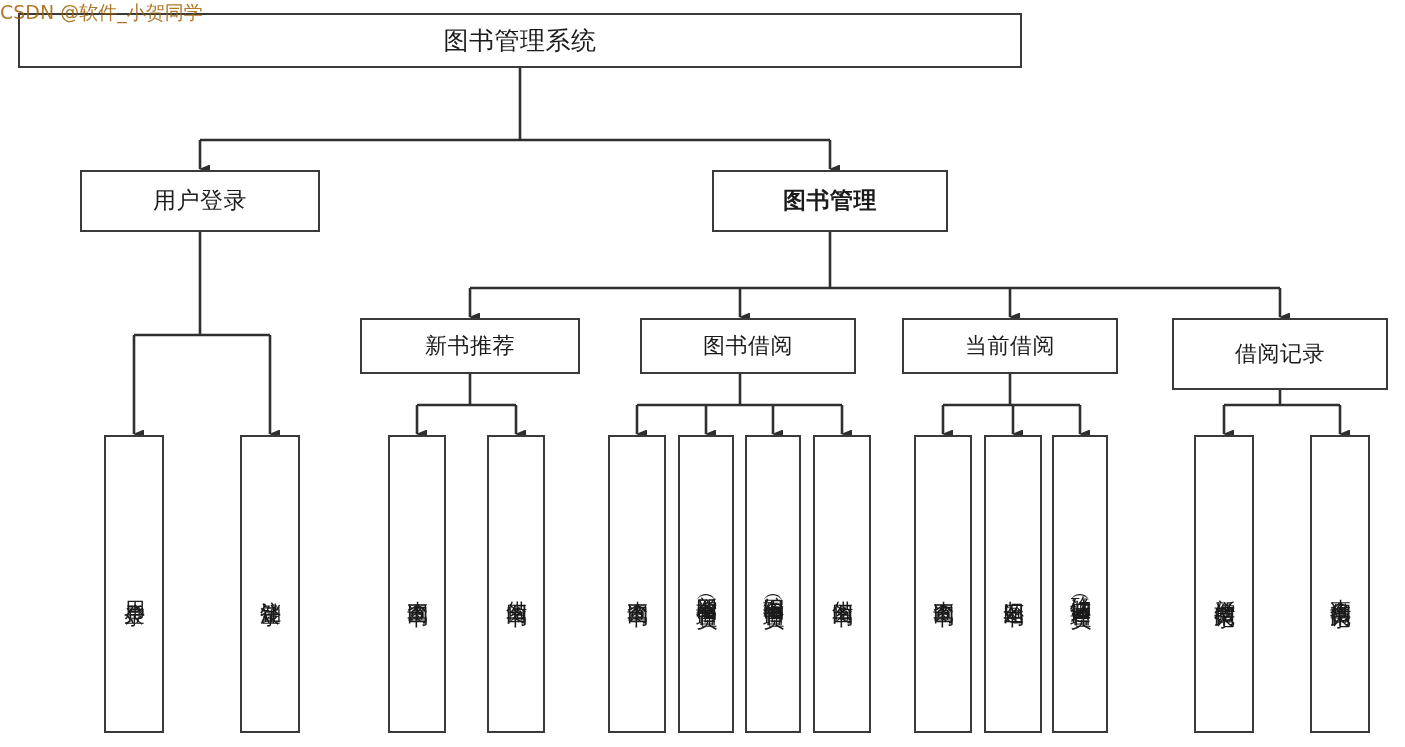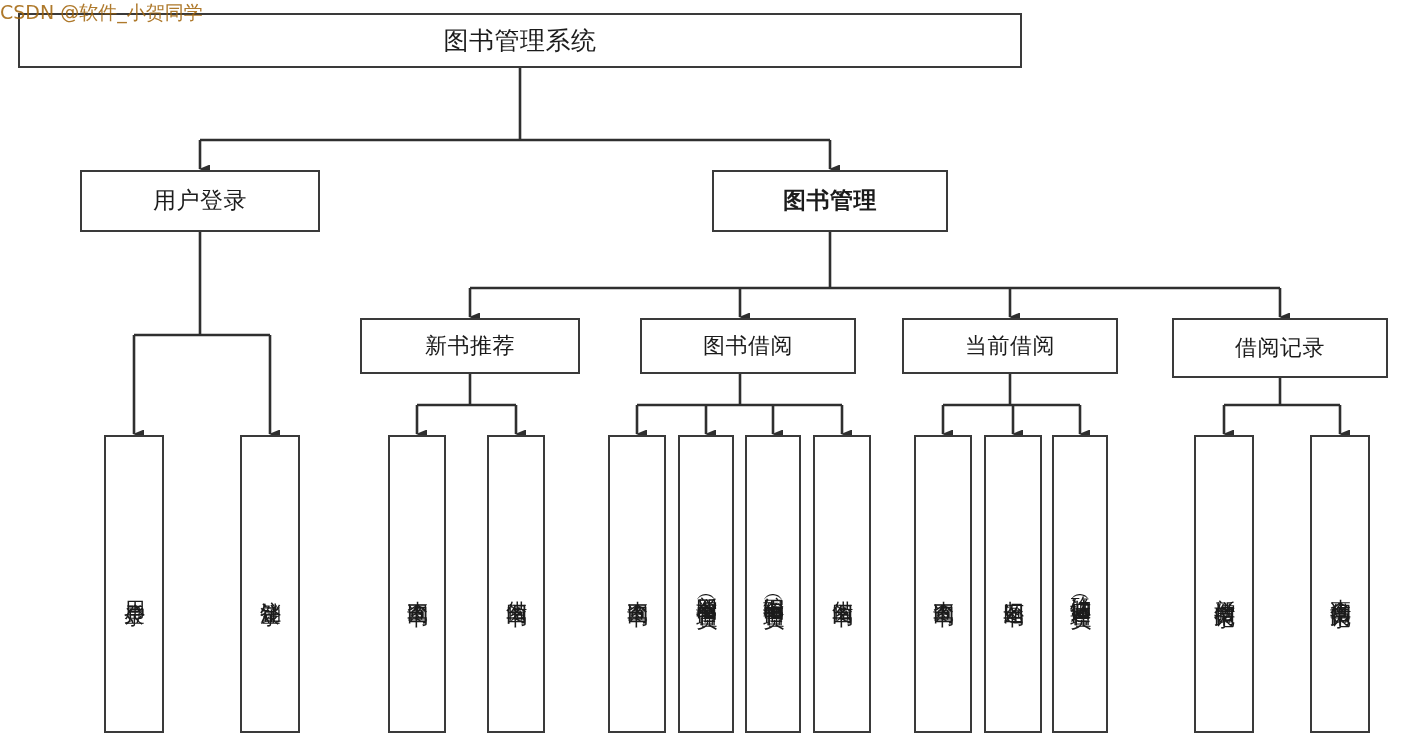--- a/index.html
+++ b/index.html
@@ -130,21 +130,21 @@
       </div>
       <div class="node horizontal lvl2" style="left: 360px; top: 318px; width: 220px; height: 56px;">
         <span class="node-label">新书推荐</span>
       </div>
       <div class="node horizontal lvl2" style="left: 632px; top: 318px; width: 216px; height: 56px; margin-left: 8px;">
         <span class="node-label">图书借阅</span>
       </div>
       <div class="node horizontal lvl2" style="left: 902px; top: 318px; width: 216px; height: 56px;">
         <span class="node-label">当前借阅</span>
       </div>
-      <div class="node horizontal lvl2" style="left: 1172px; top: 318px; width: 216px; height: 60px;">
+      <div class="node horizontal lvl2" style="left: 1172px; top: 318px; width: 216px; height: 72px;">
         <span class="node-label">借阅记录</span>
       </div>
       <div class="node vertical lvl3" style="left: 104px; top: 435px; width: 60px; height: 298px;">
         <span class="node-label">用户登录</span>
       </div>
       <div class="node vertical lvl3" style="left: 240px; top: 435px; width: 60px; height: 298px;">
         <span class="node-label">注销登录</span>
       </div>
       <div class="node vertical lvl3" style="left: 388px; top: 435px; width: 58px; height: 298px;">
         <span class="node-label">查询图书</span>

